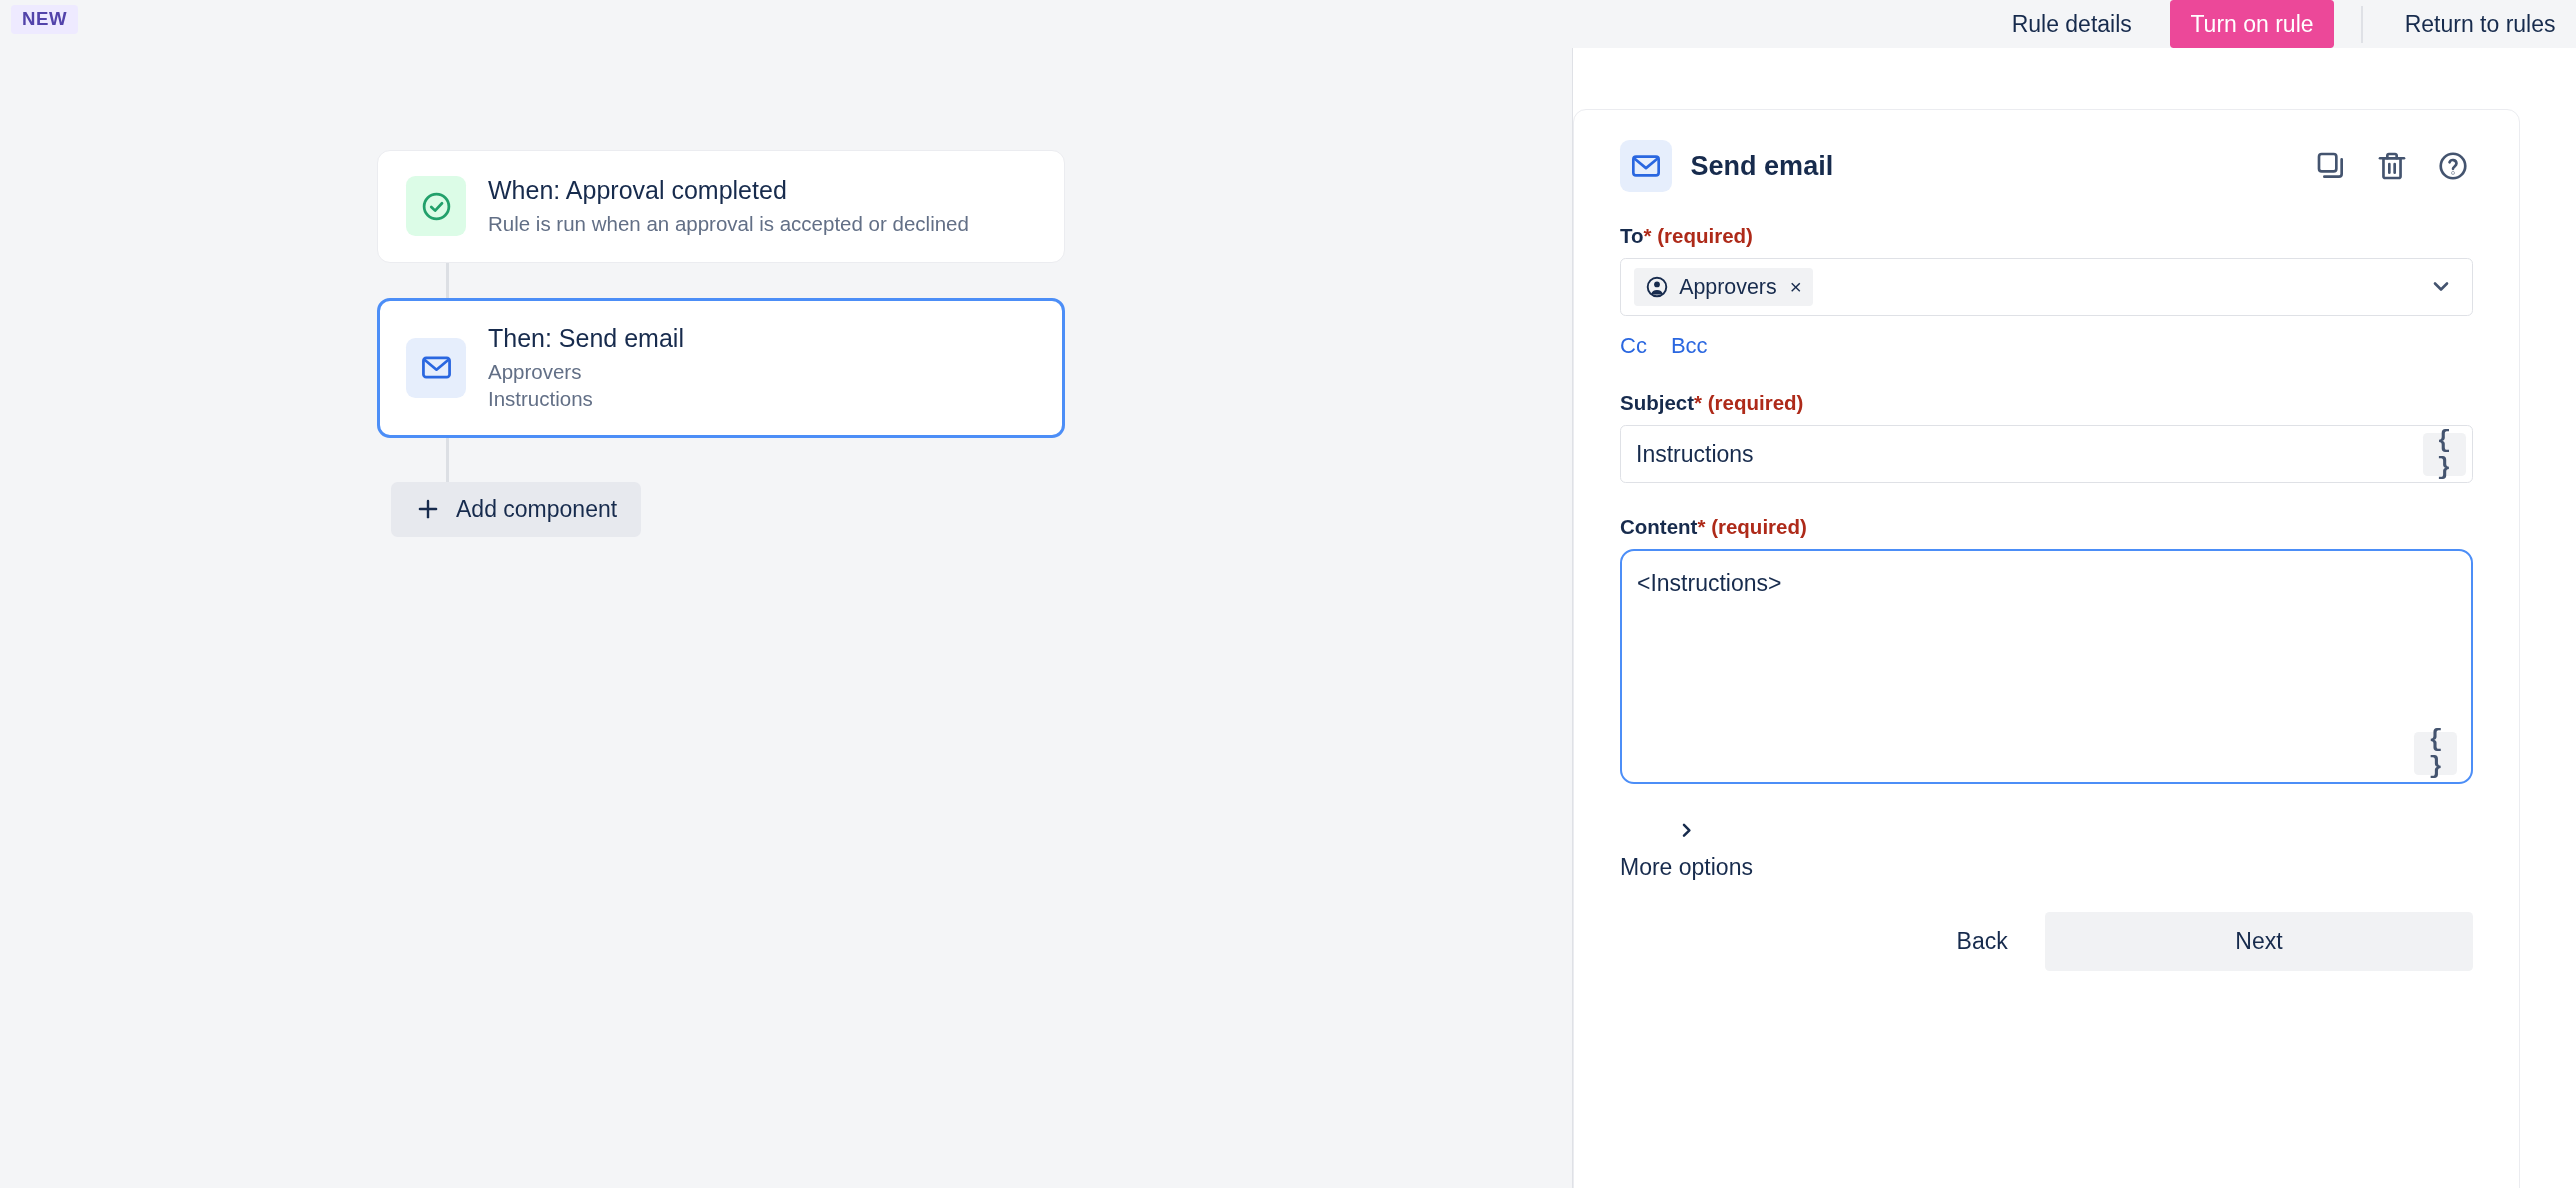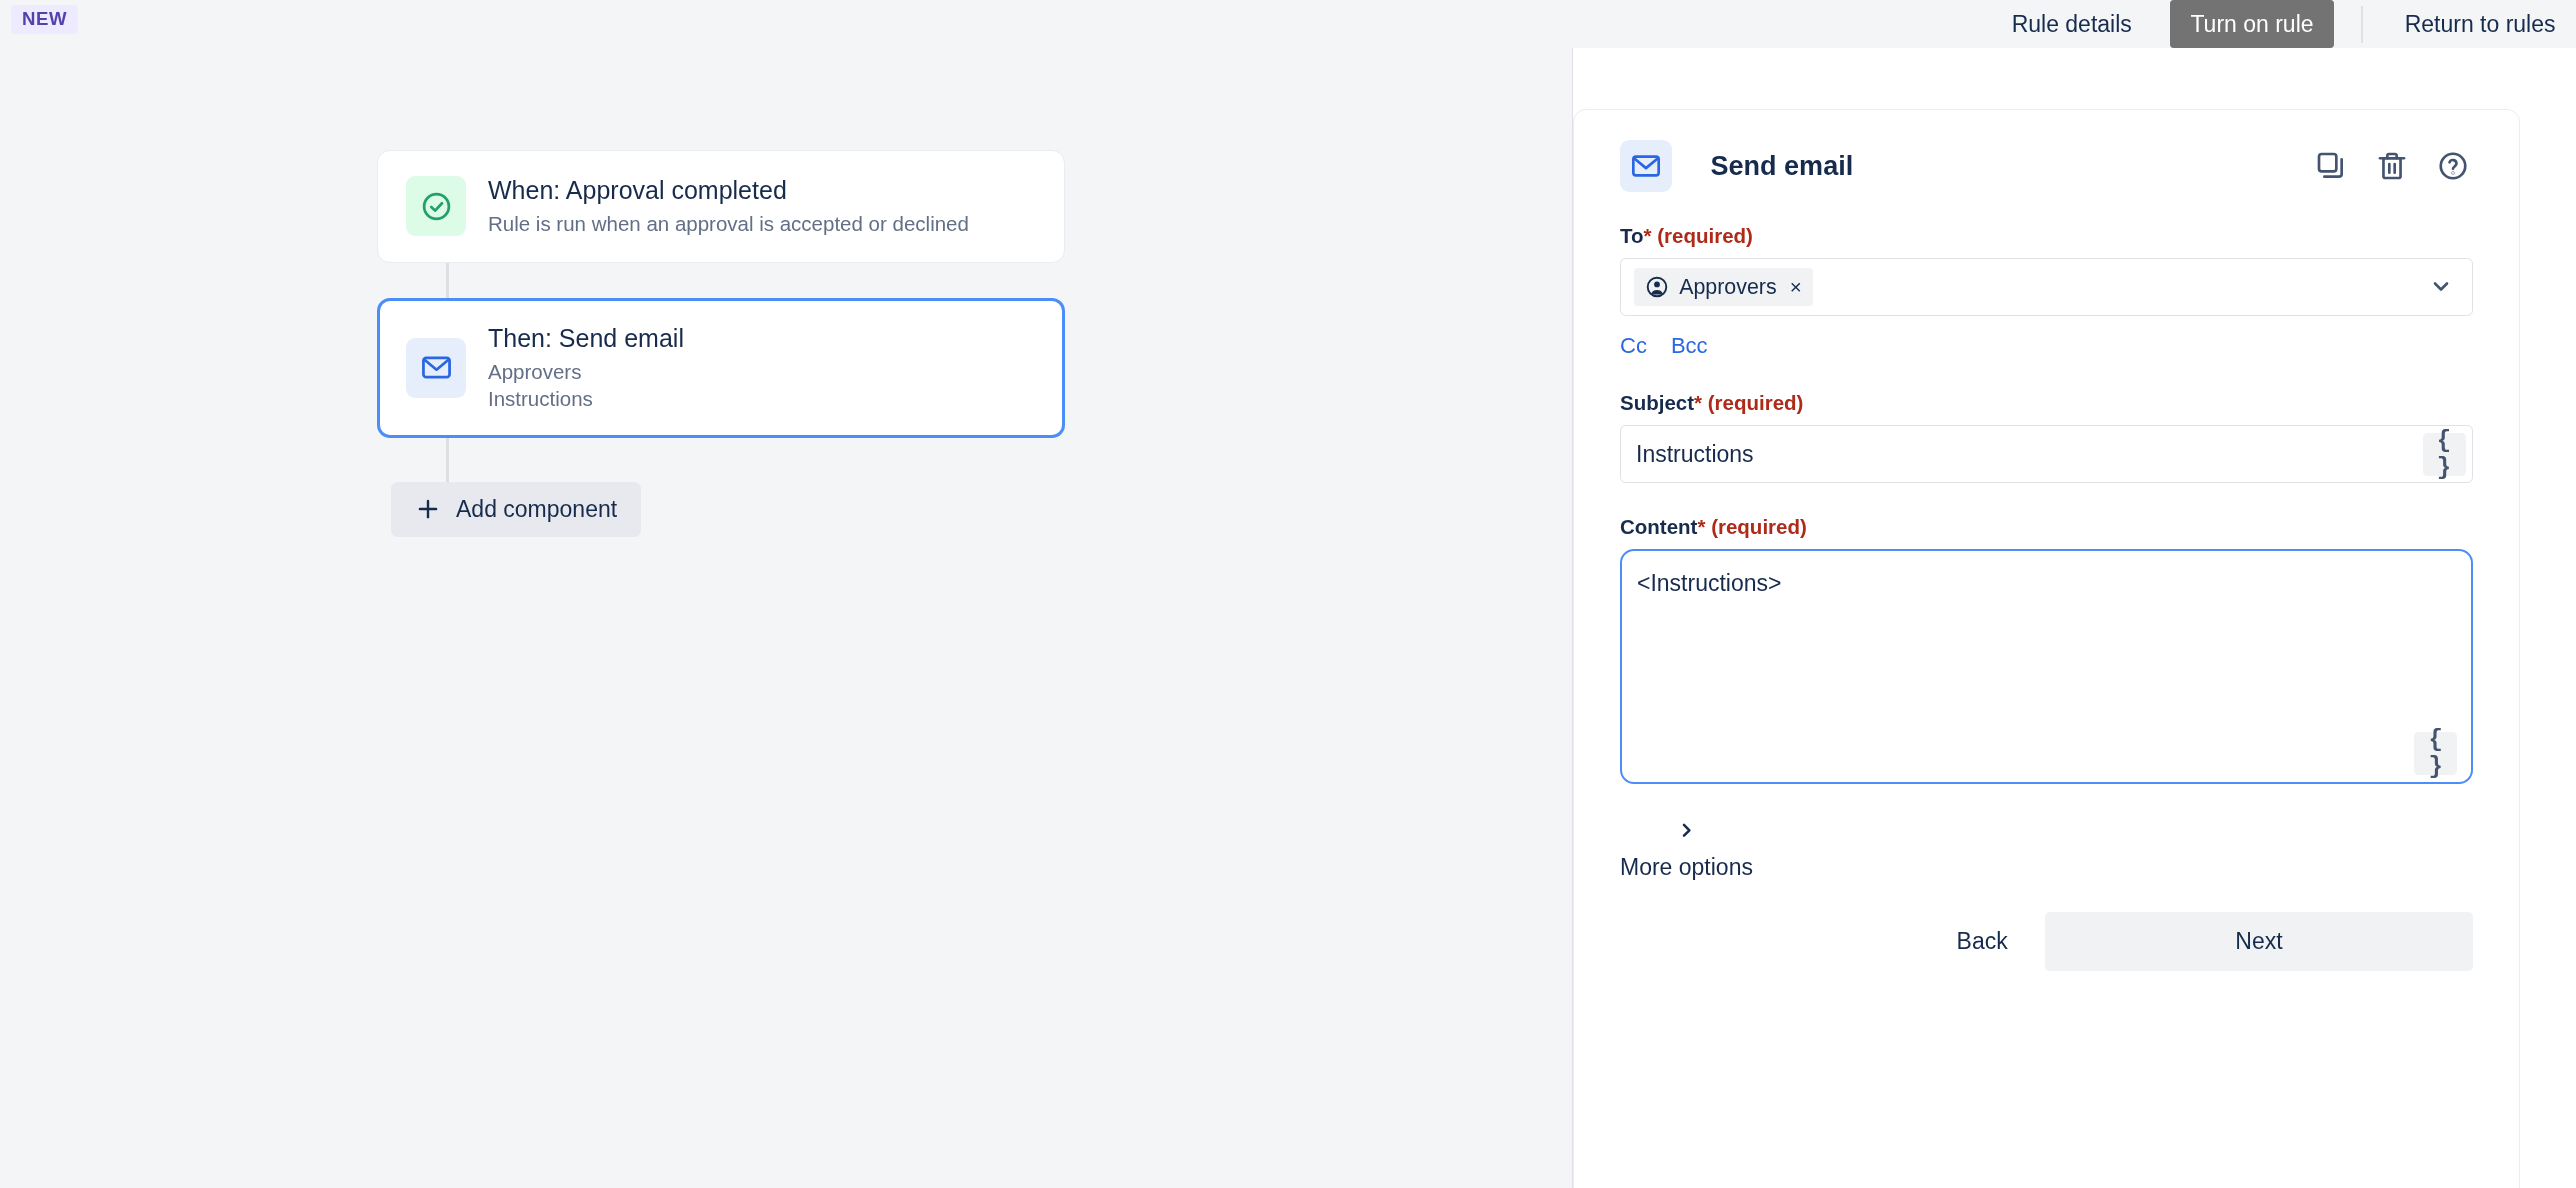--- a/index.html
+++ b/index.html
@@ -52,21 +52,21 @@
     border: none;
     font-family: inherit;
     font-size: 23px;
     color: #172b4d;
     padding: 9.3px 20.5px;
     border-radius: 3.7px;
     cursor: pointer;
     white-space: nowrap;
   }
   .btn-primary {
-    background: #737373;
+    background: #ec4899;
     border: none;
     font-family: inherit;
     font-size: 23px;
     color: #ffffff;
     padding: 10.2px 20.5px;
     border-radius: 3.7px;
     cursor: pointer;
     white-space: nowrap;
     margin: 0 5.6px;
   }
@@ -175,21 +175,20 @@
     border: 1.9px solid #ebecf0;
     border-top-left-radius: 13px;
     border-top-right-radius: 13px;
     box-sizing: border-box;
     padding: 0 46px;
   }
   .panel-header {
     display: flex;
     align-items: center;
     padding-top: 30px;
-    gap: 20px;
   }
   .panel-header-icon {
     width: 52px; height: 52px;
     border-radius: 9.3px;
     background: #e6eefc;
     display: flex; align-items: center; justify-content: center;
     flex: 0 0 auto;
     margin-right: 18.6px;
   }
   .panel-title {

